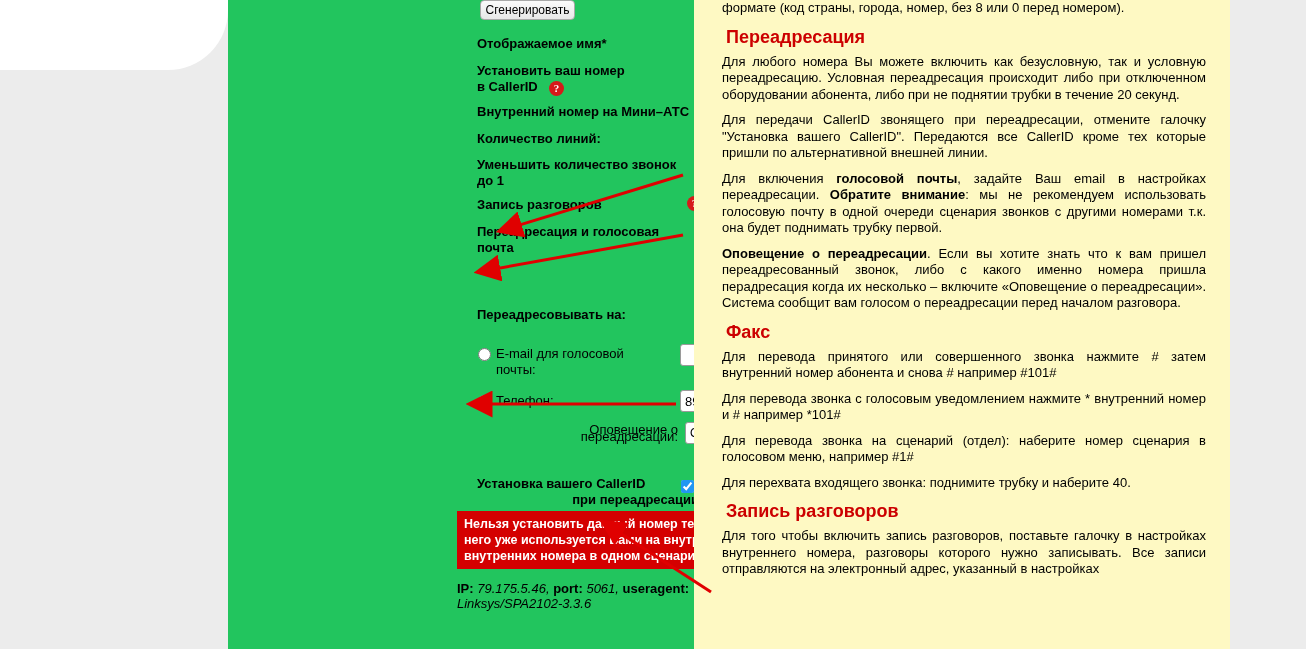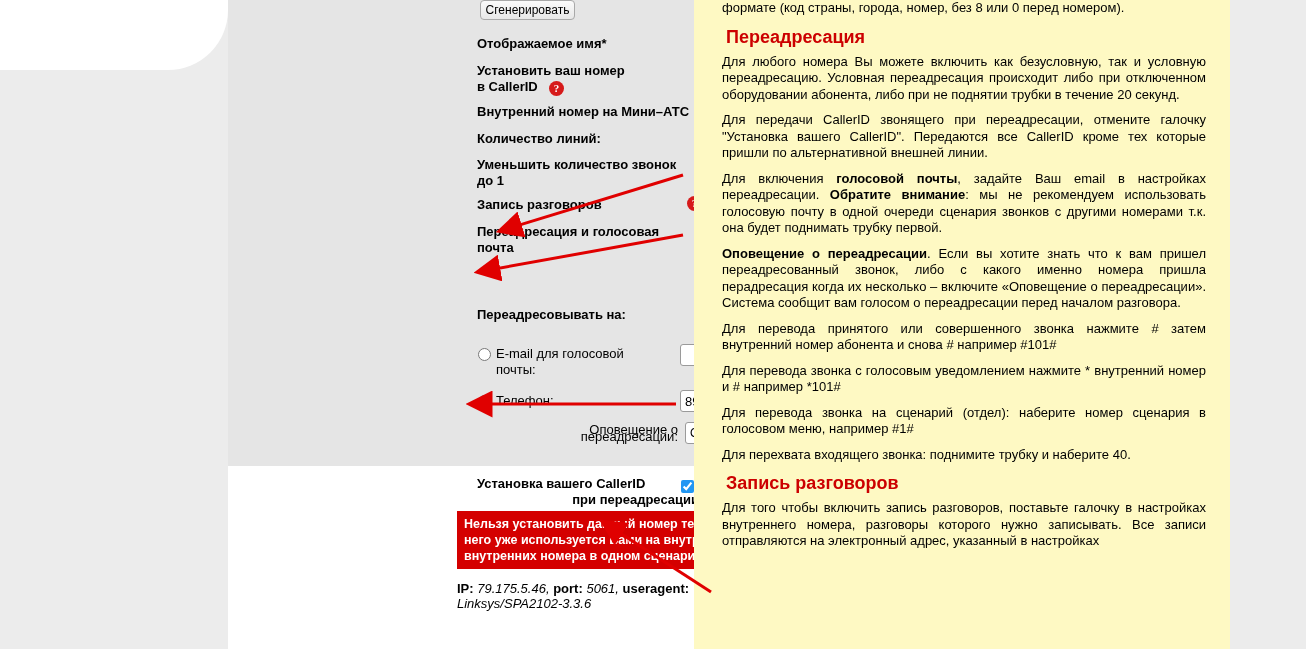--- a/index.html
+++ b/index.html
@@ -48,22 +48,22 @@
     width: 76px;
     height: 649px;
     background: #ececec;
   }
   
   .form-col {
     position: absolute;
     left: 228px;
     top: 0;
     width: 466px;
-    height: 466px;
-    background: #e5e5e5;
+    height: 649px;
+    background: #22c55e;
   }
   
   .help-col {
     position: absolute;
     left: 694px;
     top: 0;
     width: 536px;
     height: 649px;
     background: #fef9c3;
     padding: 0;
@@ -322,20 +322,21 @@
   <div class="help-col">
     <div class="help-inner">
       <p class="p" style="margin-top:0; padding-top:0;">формате (код страны, города, номер, без 8 или 0 перед номером).</p>
 
       <h2 class="h-red h1">Переадресация</h2>
       <p class="p">Для любого номера Вы можете включить как безусловную, так и условную переадресацию. Условная переадресация происходит либо при отключенном оборудовании абонента, либо при не поднятии трубки в течение 20 секунд.</p>
       <p class="p">Для передачи CallerID звонящего при переадресации, отмените галочку "Установка вашего CallerID". Передаются все CallerID кроме тех которые пришли по альтернативной внешней линии.</p>
       <p class="p">Для включения <b>голосовой почты</b>, задайте Ваш email в настройках переадресации. <b>Обратите внимание</b>: мы не рекомендуем использовать голосовую почту в одной очереди сценария звонков с другими номерами т.к. она будет поднимать трубку первой.</p>
       <p class="p"><b>Оповещение о переадресации</b>. Если вы хотите знать что к вам пришел переадресованный звонок, либо с какого именно номера пришла перадресация когда их несколько – включите «Оповещение о переадресации». Система сообщит вам голосом о переадресации перед началом разговора.</p>
 
+      <h2 class="h-red h1">Факс</h2>
 
       <p class="p">Для перевода принятого или совершенного звонка нажмите # затем внутренний номер абонента и снова # например #101#</p>
       <p class="p">Для перевода звонка с голосовым уведомлением нажмите * внутренний номер и # например *101#</p>
       <p class="p">Для перевода звонка на сценарий (отдел): наберите номер сценария в голосовом меню, например #1#</p>
       <p class="p">Для перехвата входящего звонка: поднимите трубку и наберите 40.</p>
 
       <h2 class="h-red h1">Запись разговоров</h2>
       <p class="p">Для того чтобы включить запись разговоров, поставьте галочку в настройках внутреннего номера, разговоры которого нужно записывать. Все записи отправляются на электронный адрес, указанный в настройках</p>
     </div>
   </div>

